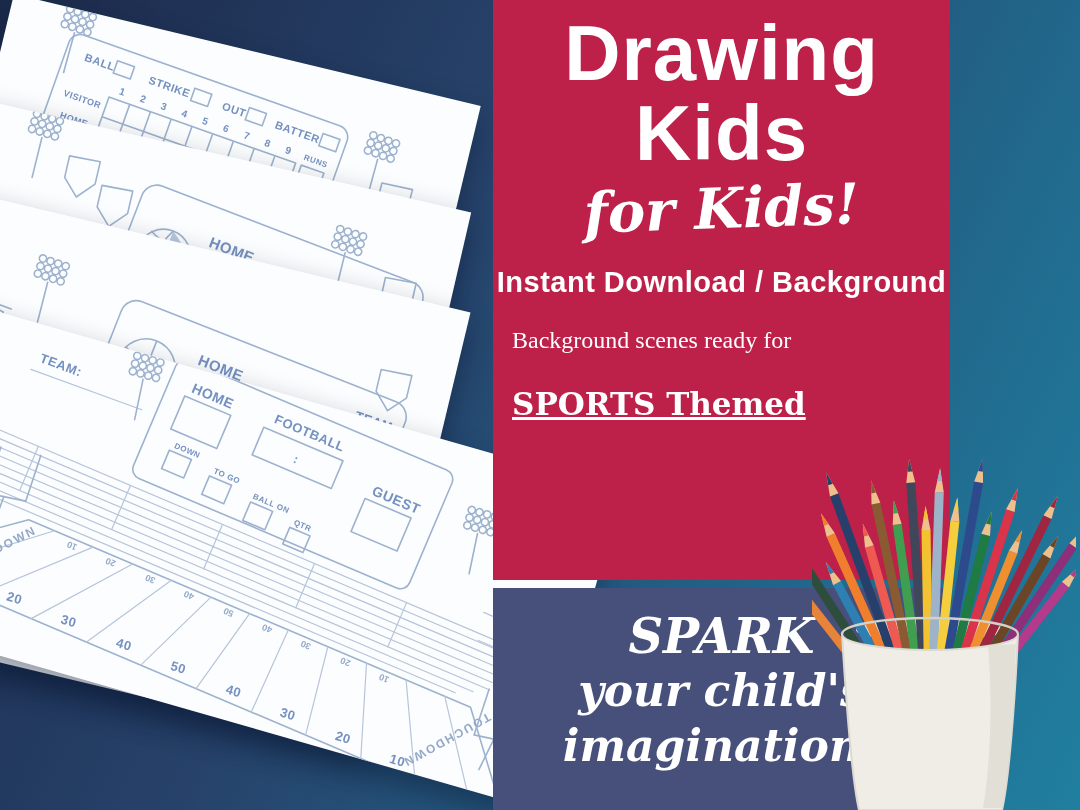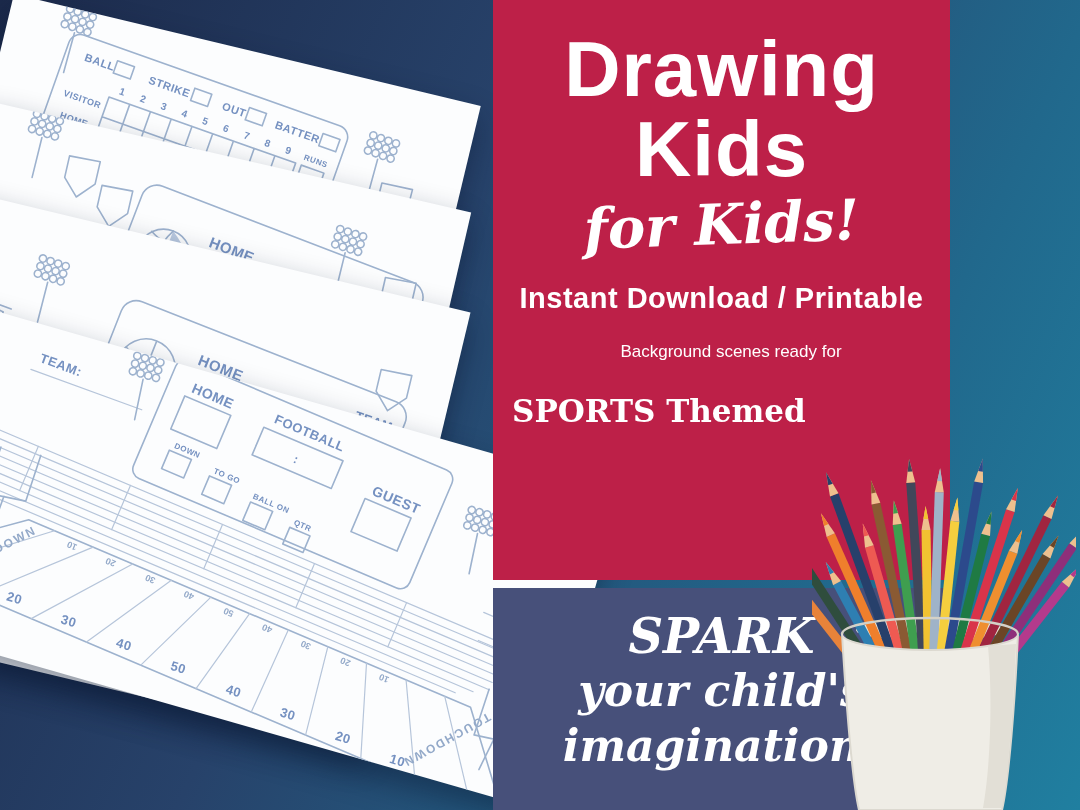--- a/index.html
+++ b/index.html
@@ -14,29 +14,29 @@
   .page2{left:-16px;top:100px;width:500px;height:440px;transform:rotate(13deg);}
   .page3{left:-40px;top:190px;width:525px;height:450px;transform:rotate(13.5deg);}
   .page4{left:-50px;top:298px;width:700px;height:330px;transform:rotate(16deg);}
   .ln{fill:none;stroke:#9db2ce;stroke-width:1.6;stroke-linejoin:round;stroke-linecap:round;}
   .ln2{fill:none;stroke:#b6c5da;stroke-width:1.2;stroke-linecap:round;}
   .lbl{fill:#7591c1;font-family:"Liberation Sans",sans-serif;font-weight:bold;letter-spacing:.5px;}
   .lbl2{fill:#93a9c9;font-family:"Liberation Sans",sans-serif;font-weight:bold;}
   
   .red-panel{position:absolute;left:493px;top:0;width:457px;height:580px;
     background:#bd2048;color:#fff;text-align:center;}
-  .title{font-weight:bold;font-size:78px;line-height:1.0;letter-spacing:1px;margin-top:30px;}
+  .title{font-weight:bold;font-size:78px;line-height:1.0;letter-spacing:1px;margin-top:14px;}
   .title.second{margin-top:2px;}
   .script-title{font-family:"DejaVu Serif",serif;font-style:italic;font-weight:bold;
     font-size:56px;line-height:1.1;margin-top:6px;transform:rotate(-2deg);}
   .subtitle{font-weight:bold;font-size:29px;margin-top:26px;letter-spacing:.5px;}
-  .bodytext{font-family:Liberation Sans, sans-serif;font-size:17px;line-height:1.32;
-    text-align:center;padding-left:19px;margin-top:26px;}
+  .bodytext{font-family:Liberation Serif, serif;font-size:24px;line-height:1.32;
+    text-align:left;padding-left:19px;margin-top:26px;}
   .theme{font-family:"DejaVu Serif",serif;font-weight:bold;font-size:31px;
-    text-align:left;padding-left:19px;margin-top:30px;}
+    text-align:left;padding-left:19px;margin-top:30px;text-decoration:underline;}
   
   .navy-panel{position:absolute;left:493px;top:588px;width:457px;height:230px;
     background:#47507a;color:#fff;text-align:center;
     font-family:"DejaVu Serif",serif;font-style:italic;font-weight:bold;}
   .spark-line1{font-size:48px;margin-top:22px;line-height:1.1;}
   .spark-line{font-size:44px;line-height:1.25;}
   
   .pencils{position:absolute;left:812px;top:448px;width:264px;height:362px;z-index:5;}
 </style>
 </head>
@@ -248,21 +248,21 @@
           </g>
         </g>
       </svg>
     </div>
   </div>
 
   <div class="red-panel">
     <div class="title">Drawing</div>
     <div class="title second">Kids</div>
     <div class="script-title">for Kids!</div>
-    <div class="subtitle">Instant Download / Printable</div>
+    <div class="subtitle">Instant Download / Background</div>
     <div class="bodytext">
       <div>Background scenes ready for</div>
     </div>
     <div class="theme">SPORTS Themed</div>
   </div>
 
   <div class="navy-panel">
     <div class="spark-line1">SPARK</div>
     <div class="spark-line">your child's</div>
     <div class="spark-line">imagination!</div>

